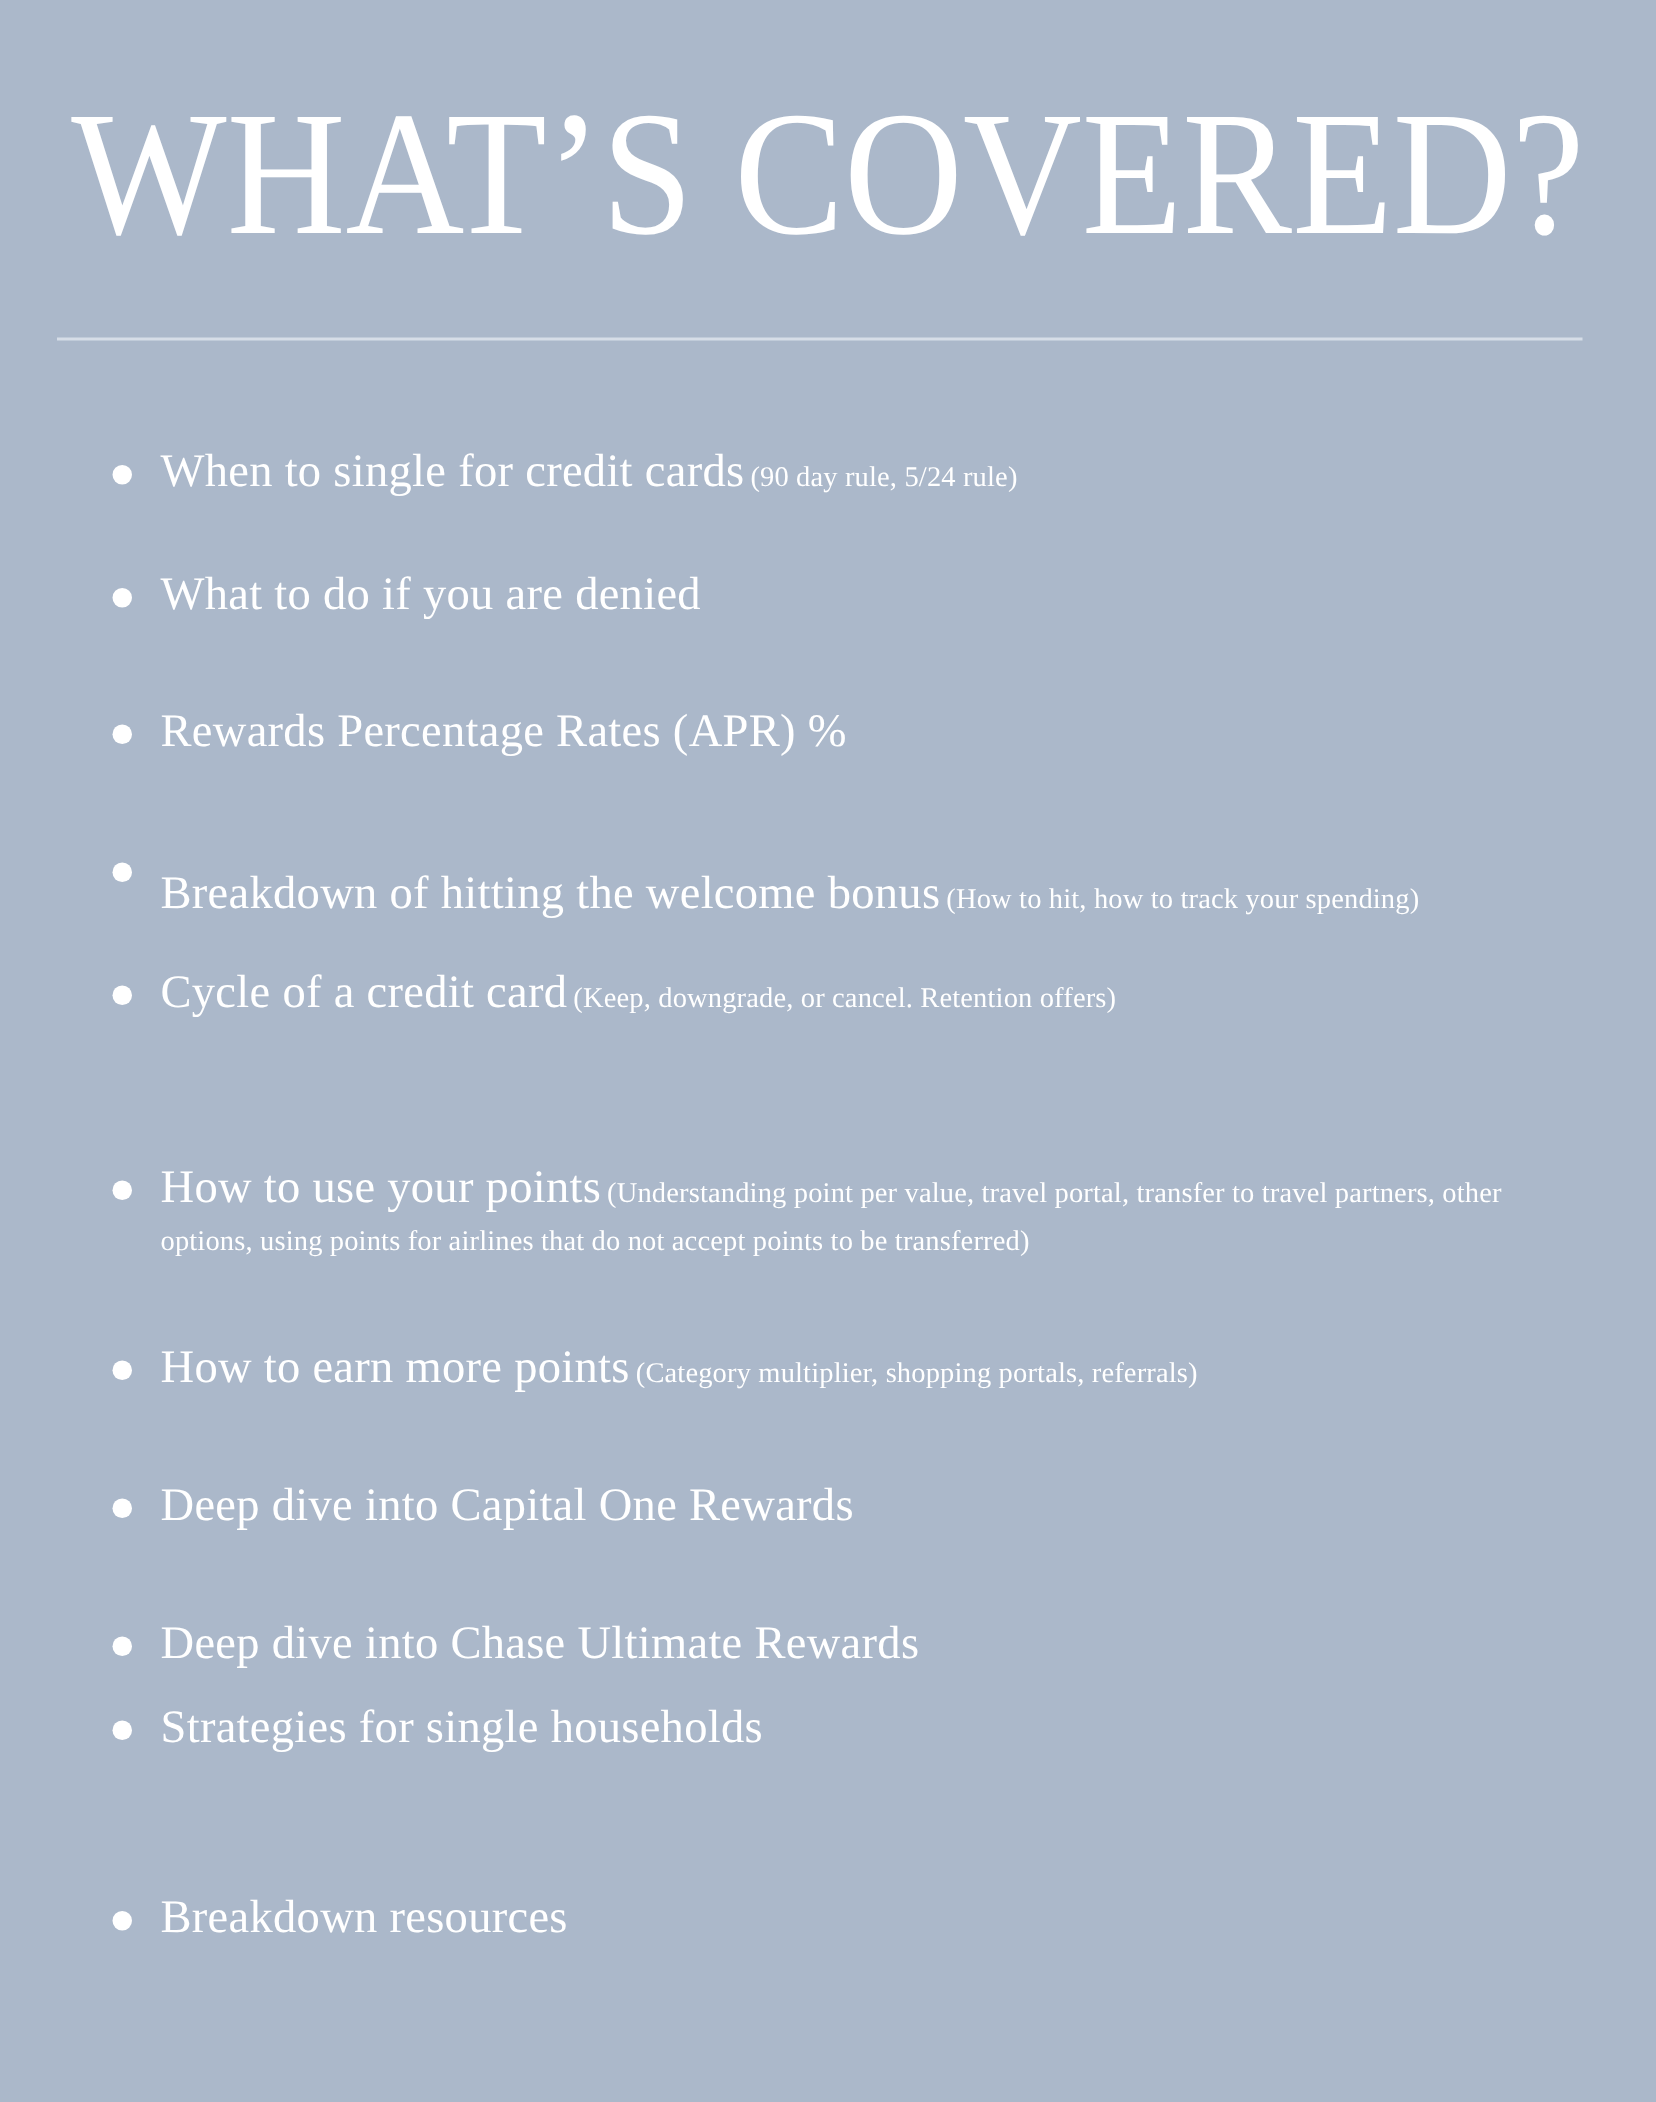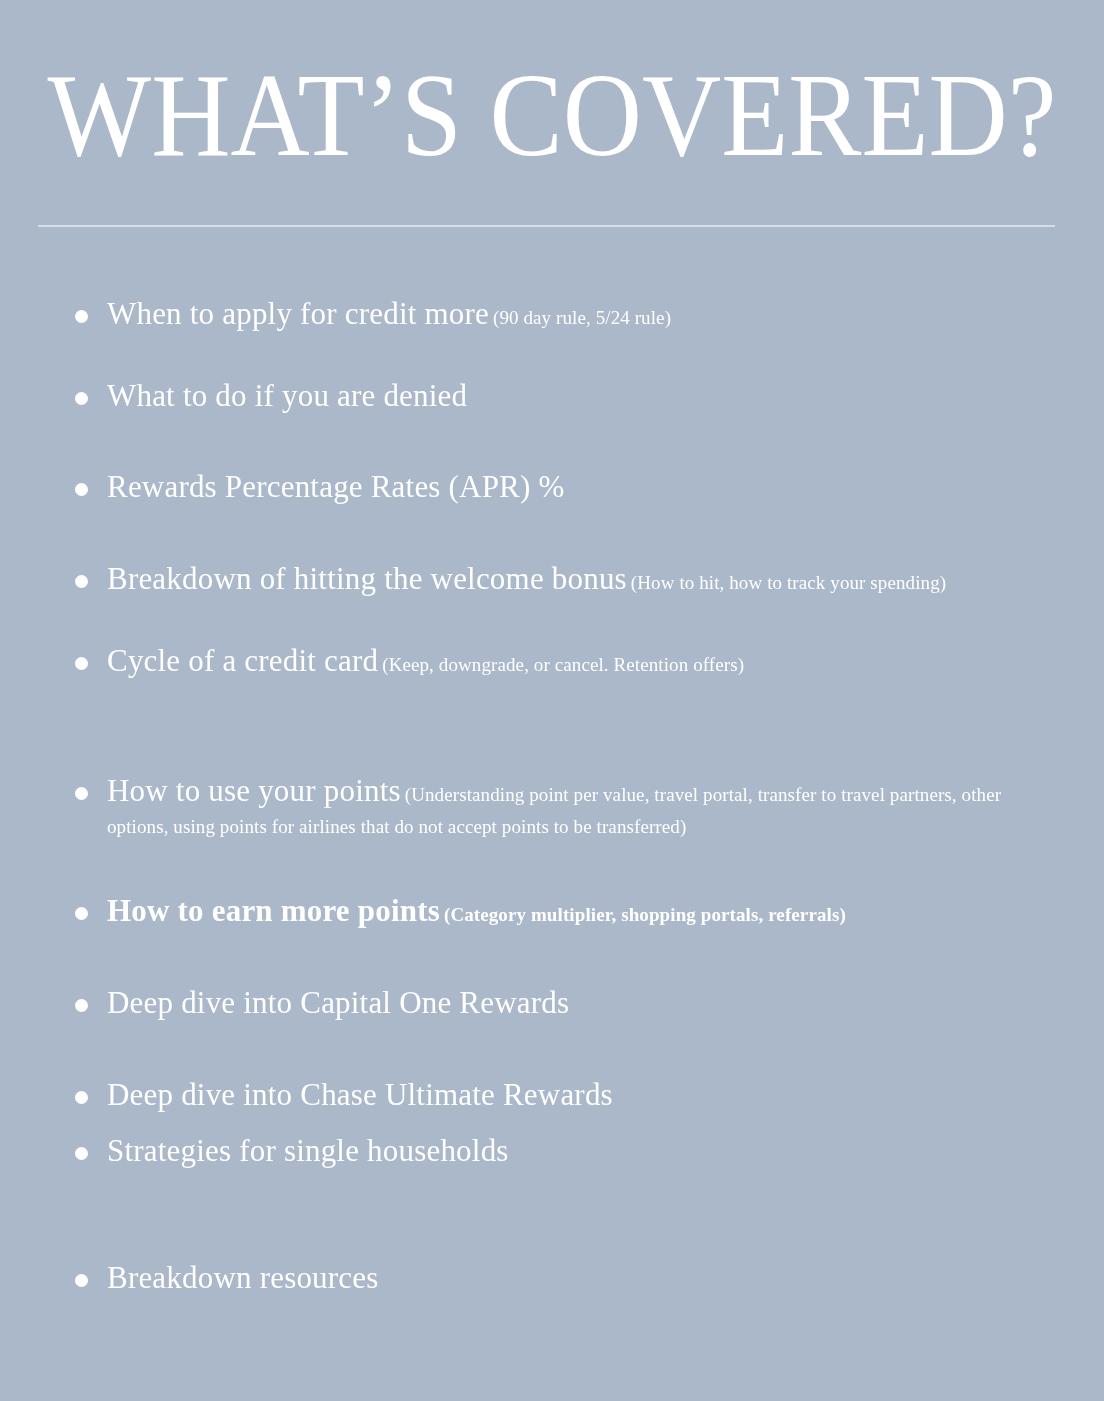--- a/index.html
+++ b/index.html
@@ -80,43 +80,43 @@
   </style>
 </head>
 <body>
 
 <h1 class="page-title">WHAT’S COVERED?</h1>
 <div class="title-rule"></div>
 
 <ul class="topic-list">
   <li class="topic" style="top:298px;">
     <span class="bullet" style="top:12px;"></span>
-    <span class="topic-text"><span class="topic-main">When to apply for credit more</span> <span class="topic-detail">(90 day rule, 5/24 rule)</span></span>
+    <span class="topic-text"><span class="topic-main">When to single for credit cards</span> <span class="topic-detail">(90 day rule, 5/24 rule)</span></span>
   </li>
   <li class="topic" style="top:380px;">
     <span class="bullet" style="top:12px;"></span>
     <span class="topic-text"><span class="topic-main">What to do if you are denied</span></span>
   </li>
   <li class="topic" style="top:471px;">
     <span class="bullet" style="top:12px;"></span>
     <span class="topic-text"><span class="topic-main">Rewards Percentage Rates (APR) %</span></span>
   </li>
   <li class="topic" style="top:563px;">
     <span class="bullet" style="top:12px;"></span>
-    <span class="topic-text" style="width:900px;"><span class="topic-main">Breakdown of hitting the welcome bonus</span> <span class="topic-detail">(How to hit, how to track your spending)</span></span>
+    <span class="topic-text" style="width:900px;margin-top:16px;"><span class="topic-main">Breakdown of hitting the welcome bonus</span> <span class="topic-detail">(How to hit, how to track your spending)</span></span>
   </li>
   <li class="topic" style="top:645px;">
     <span class="bullet" style="top:12px;"></span>
     <span class="topic-text"><span class="topic-main">Cycle of a credit card</span> <span class="topic-detail">(Keep, downgrade, or cancel. Retention offers)</span></span>
   </li>
   <li class="topic" style="top:775px;">
     <span class="bullet" style="top:12px;"></span>
     <span class="topic-text" style="width:955px;"><span class="topic-main">How to use your points</span> <span class="topic-detail">(Understanding point per value, travel portal, transfer to travel partners, other options, using points for airlines that do not accept points to be transferred)</span></span>
   </li>
-  <li class="topic" style="top:895px;font-weight:bold;">
+  <li class="topic" style="top:895px;">
     <span class="bullet" style="top:12px;"></span>
     <span class="topic-text"><span class="topic-main">How to earn more points</span> <span class="topic-detail">(Category multiplier, shopping portals, referrals)</span></span>
   </li>
   <li class="topic" style="top:987px;">
     <span class="bullet" style="top:12px;"></span>
     <span class="topic-text"><span class="topic-main">Deep dive into Capital One Rewards</span></span>
   </li>
   <li class="topic" style="top:1079px;">
     <span class="bullet" style="top:12px;"></span>
     <span class="topic-text"><span class="topic-main">Deep dive into Chase Ultimate Rewards</span></span>

